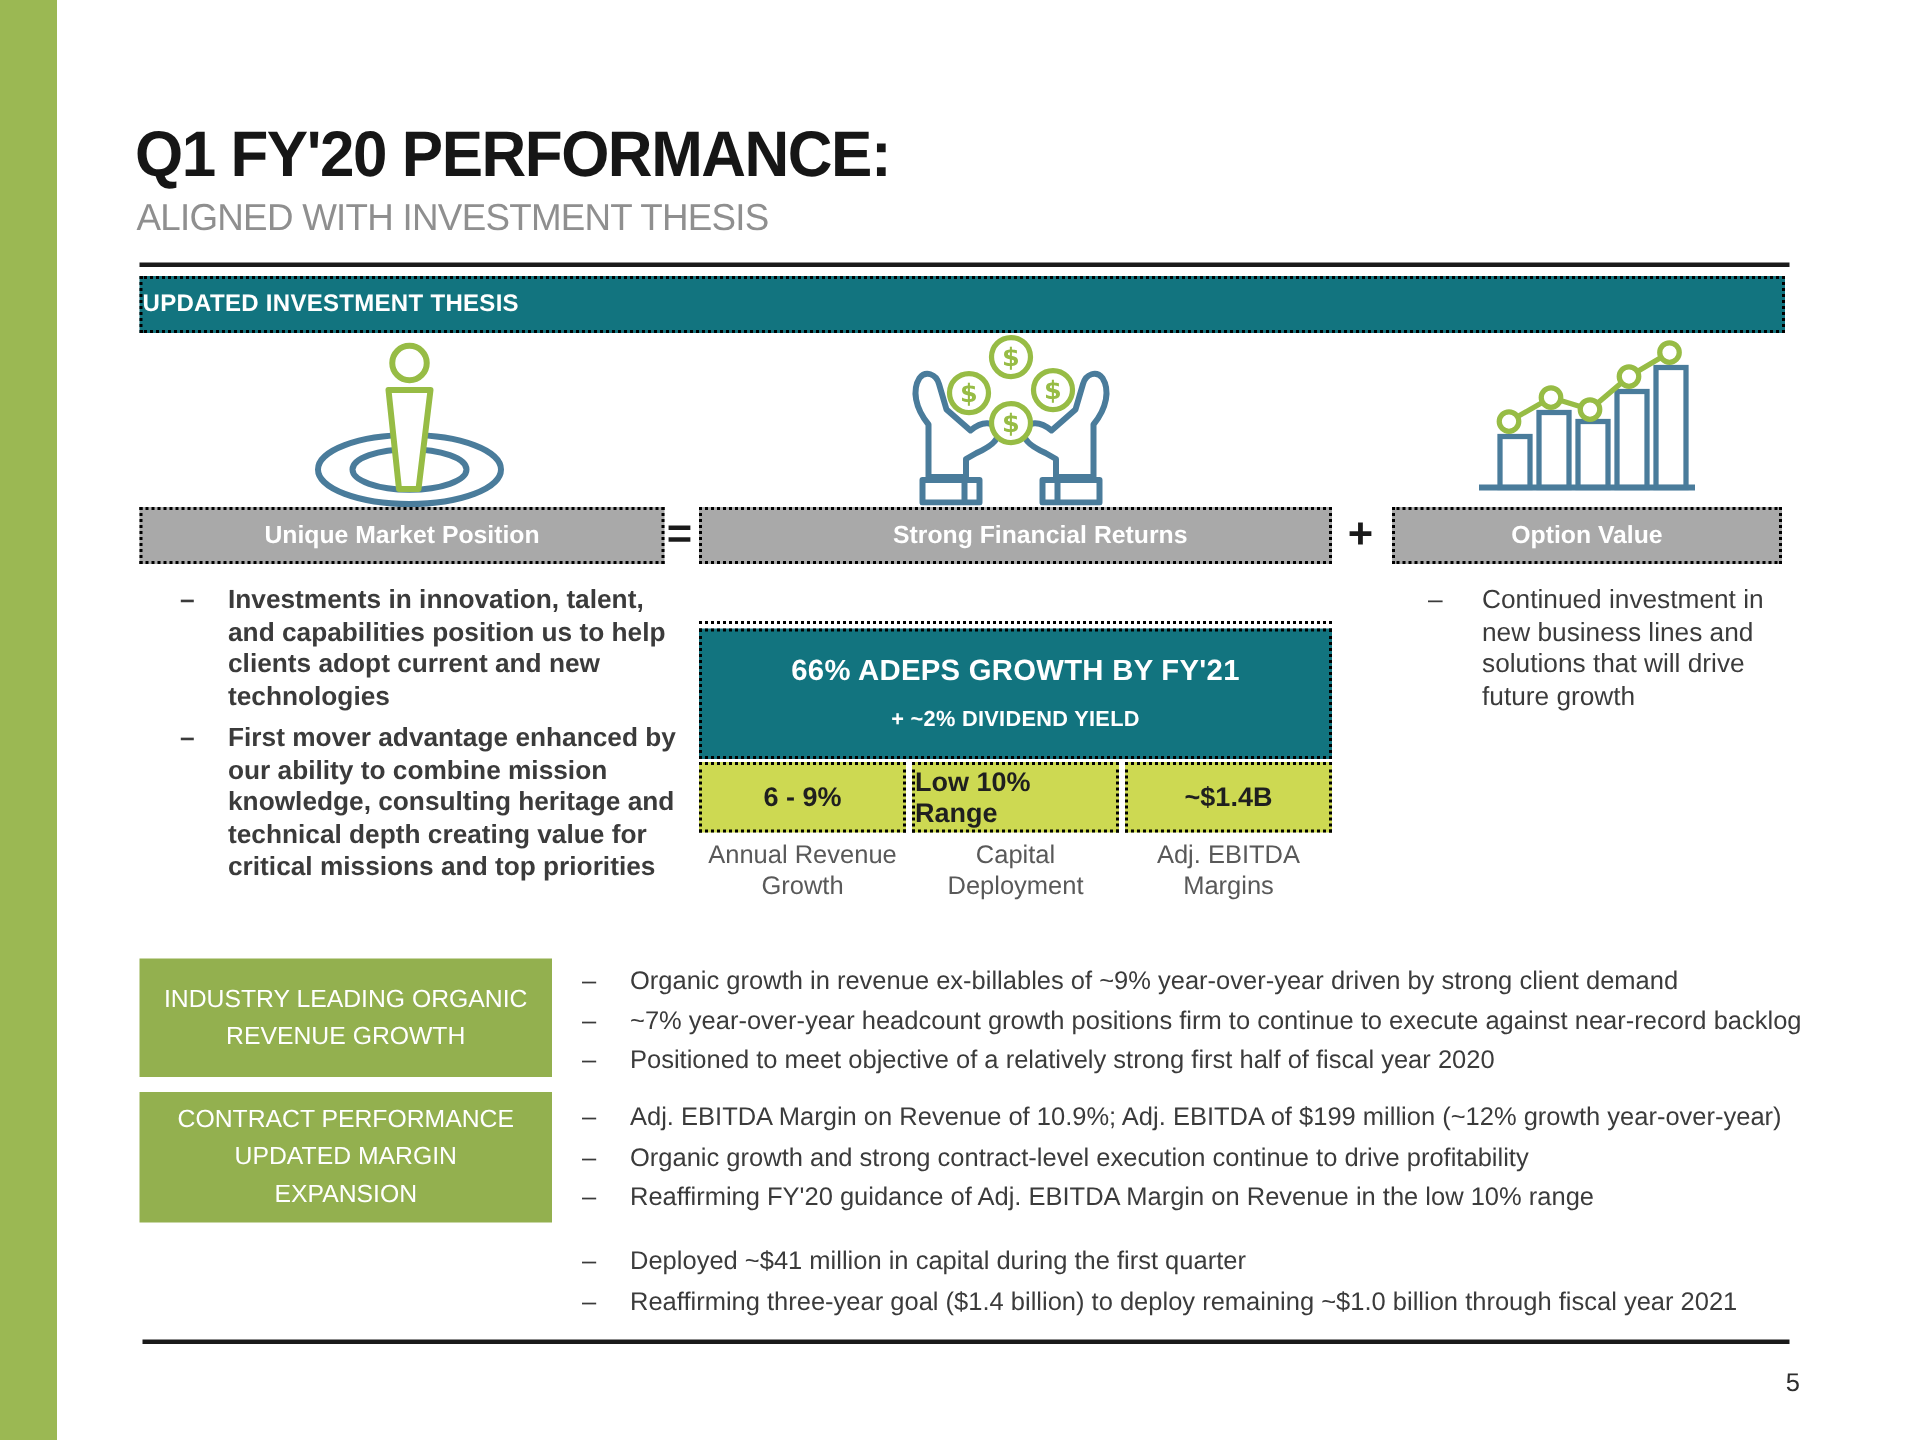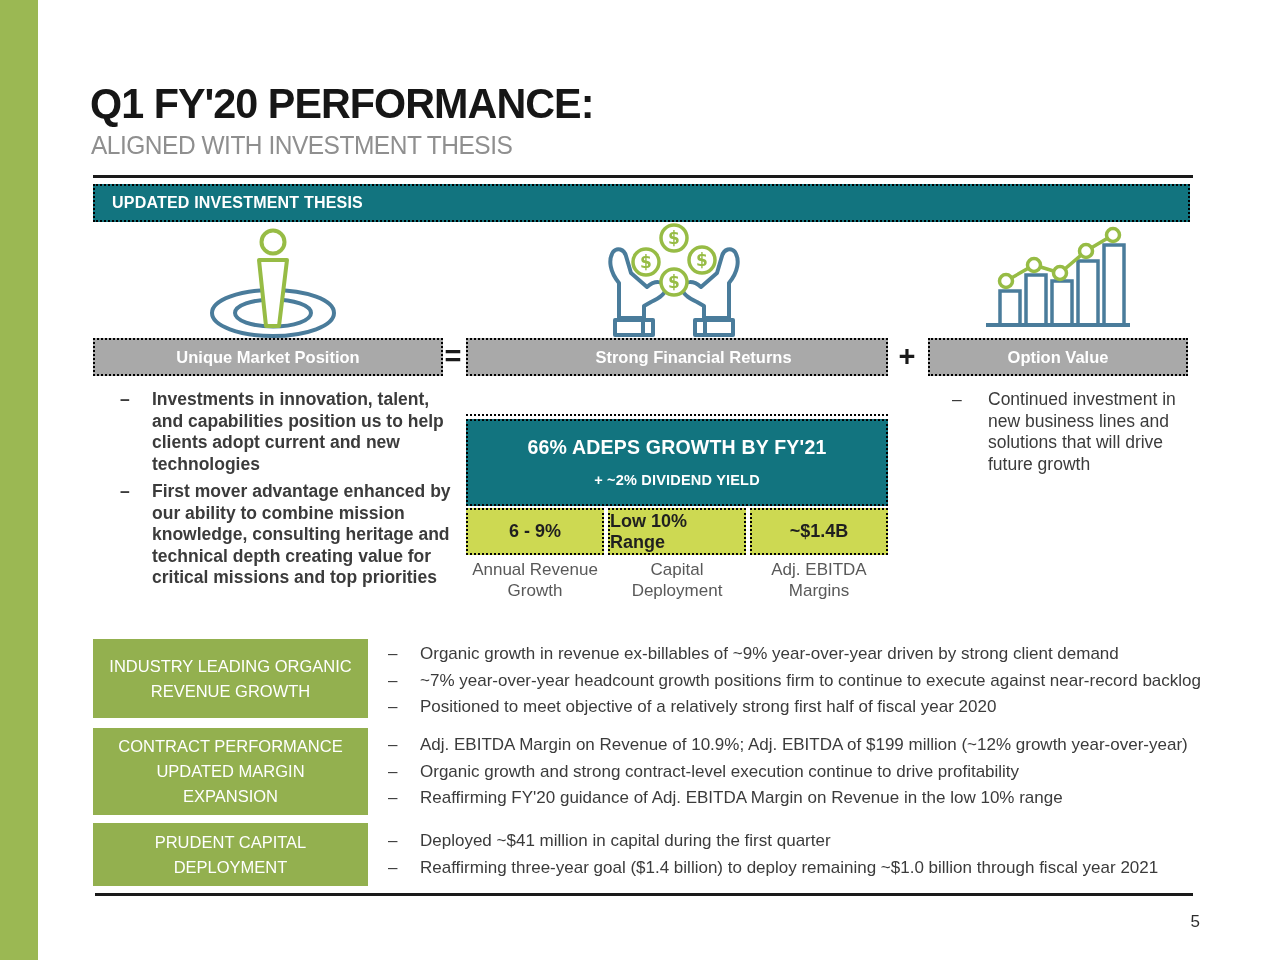--- a/index.html
+++ b/index.html
@@ -13,21 +13,21 @@
   .stripe{position:absolute;left:0;top:0;width:38px;height:960px;background:var(--accent-green);}
   .title{position:absolute;left:90px;top:80px;font-size:43px;line-height:46px;font-weight:600;
          letter-spacing:-1px;color:#161616;transform:scaleX(.96);transform-origin:left;}
   .subtitle{position:absolute;left:91px;top:131px;font-size:25px;color:#8f8f8f;letter-spacing:-.5px;
             transform:scaleX(.98);transform-origin:left;}
   .rule{position:absolute;background:#1a1a1a;}
   .rule-top{left:93px;top:175px;width:1100px;height:3px;}
   .rule-bottom{left:95px;top:893px;width:1098px;height:3px;}
   .banner{position:absolute;left:93px;top:184px;width:1097px;height:38px;background:var(--teal);
           border:2px dotted #000;color:#fff;font-weight:bold;font-size:16px;
-          display:flex;align-items:center;padding-left:17px;letter-spacing:.2px;}
+          display:flex;align-items:center;letter-spacing:.2px;}
   .icon{position:absolute;}
   .icon1{left:195px;top:227px;}
   .icon2{left:588px;top:221px;}
   .icon3{left:978px;top:225px;}
   .graybox{position:absolute;top:338px;height:38px;background:var(--box-gray);border:2px dotted #000;
            color:#fff;font-weight:bold;font-size:16.5px;display:flex;align-items:center;justify-content:center;}
   .gb1{left:93px;width:350px;}
   .gb2{left:466px;width:422px;padding-left:33px;}
   .gb3{left:928px;width:260px;}
   .op{position:absolute;top:340px;width:26px;font-size:29px;font-weight:600;color:#1a1a1a;text-align:center;}
@@ -169,21 +169,20 @@
     <li>Positioned to meet objective of a relatively strong first half of fiscal year 2020</li>
   </ul>
 
   <div class="hl-box hl-box2">CONTRACT PERFORMANCE UPDATED MARGIN EXPANSION</div>
   <ul class="bullets hl-bullets hl-bullets2">
     <li>Adj. EBITDA Margin on Revenue of 10.9%; Adj. EBITDA of $199 million (~12% growth year-over-year)</li>
     <li>Organic growth and strong contract-level execution continue to drive profitability</li>
     <li>Reaffirming FY'20 guidance of Adj. EBITDA Margin on Revenue in the low 10% range</li>
   </ul>
 
-  <div class="hl-box hl-box3">PRUDENT CAPITAL DEPLOYMENT</div>
   <ul class="bullets hl-bullets hl-bullets3">
     <li>Deployed ~$41 million in capital during the first quarter</li>
     <li>Reaffirming three-year goal ($1.4 billion) to deploy remaining ~$1.0 billion through fiscal year 2021</li>
   </ul>
 
   <div class="rule rule-bottom"></div>
   <div class="page-number">5</div>
 </div>
 
 </body></html>

